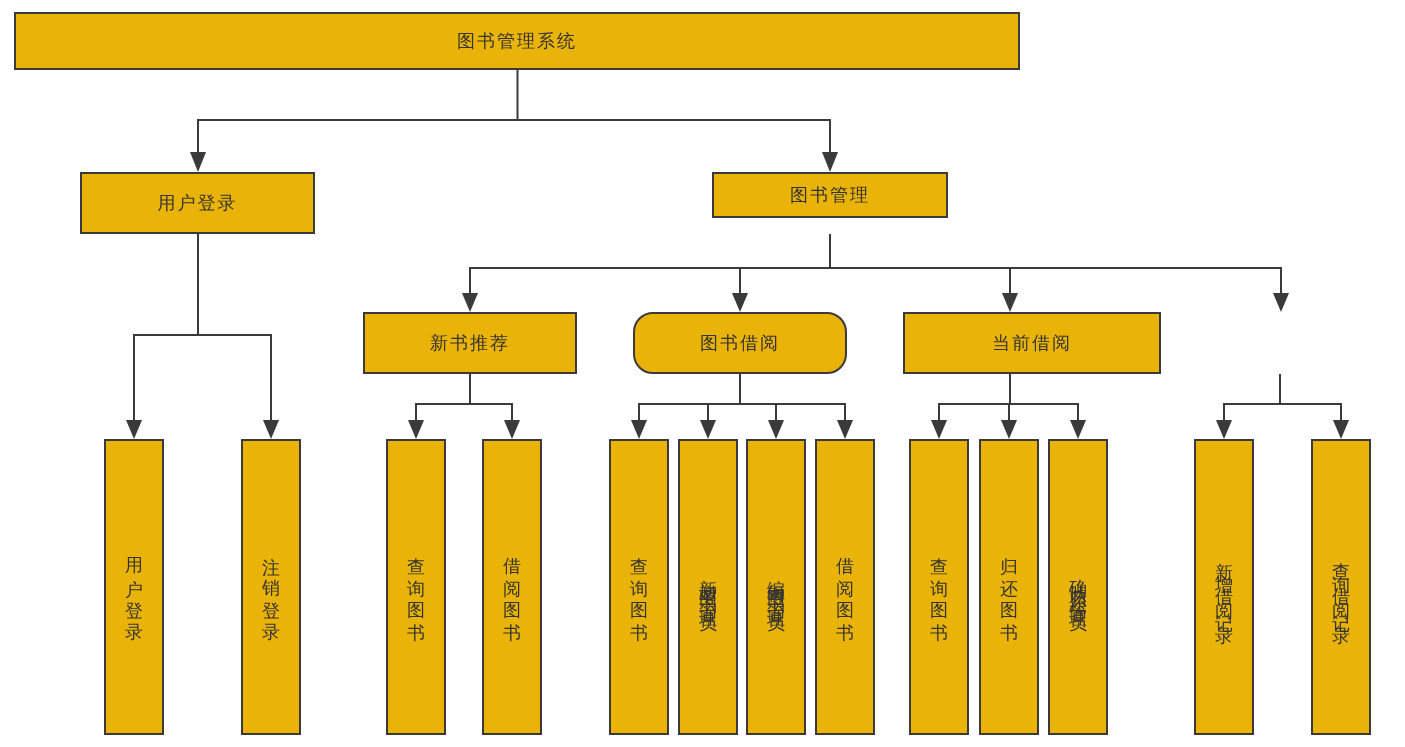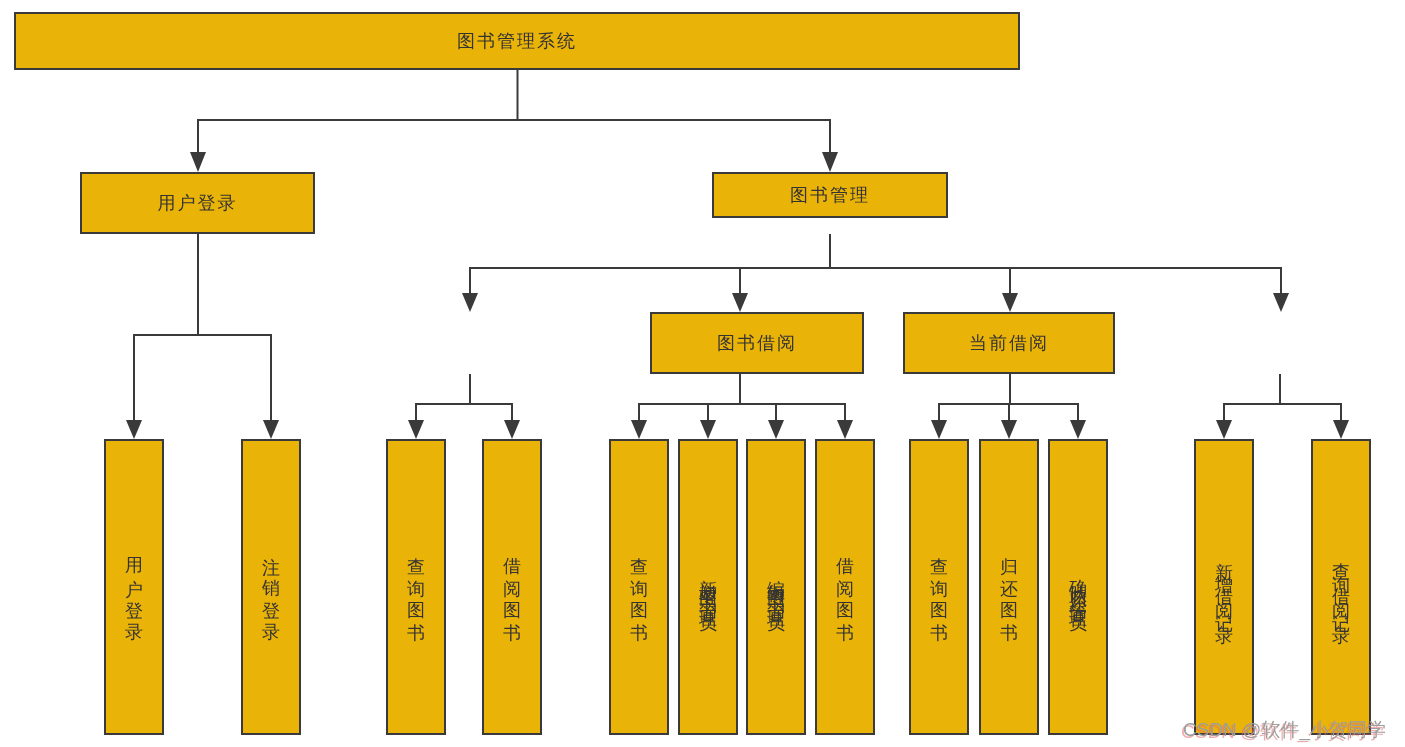--- a/index.html
+++ b/index.html
@@ -140,24 +140,27 @@
     <span>图书管理系统</span>
   </div>
 
   <div class="node h" style="left:80px; top:172px; width:235px; height:62px;">
     <span>用户登录</span>
   </div>
   <div class="node h" style="left:712px; top:172px; width:236px; height:46px;">
     <span>图书管理</span>
   </div>
 
-  <div class="node h" style="left:650px; top:312px; width:214px; height:62px;">
+  <div class="node h" style="left:363px; top:312px; width:214px; height:62px;">
+    <span>新书推荐</span>
+  </div>
+  <div class="node h" style="left:633px; top:312px; width:214px; height:62px;border-radius:20px;">
     <span>图书借阅</span>
   </div>
-  <div class="node h" style="left:903px; top:312px; width:212px; height:62px;">
+  <div class="node h" style="left:903px; top:312px; width:258px; height:62px;">
     <span>当前借阅</span>
   </div>
 
   <div class="node v sp-lg" style="left:104px;">
     <span>用户登录</span>
   </div>
   <div class="node v sp-lg" style="left:241px;">
     <span>注销登录</span>
   </div>
 
@@ -191,15 +194,14 @@
     <span>确认归还（管理员）</span>
   </div>
 
   <div class="node v sp-md" style="left:1194px;">
     <span>新增借阅记录</span>
   </div>
   <div class="node v sp-md" style="left:1311px;">
     <span>查询借阅记录</span>
   </div>
 
-  <div class="watermark">CSDN @软件_小贺同学</div>
 
 </div>
 
 </body></html>

